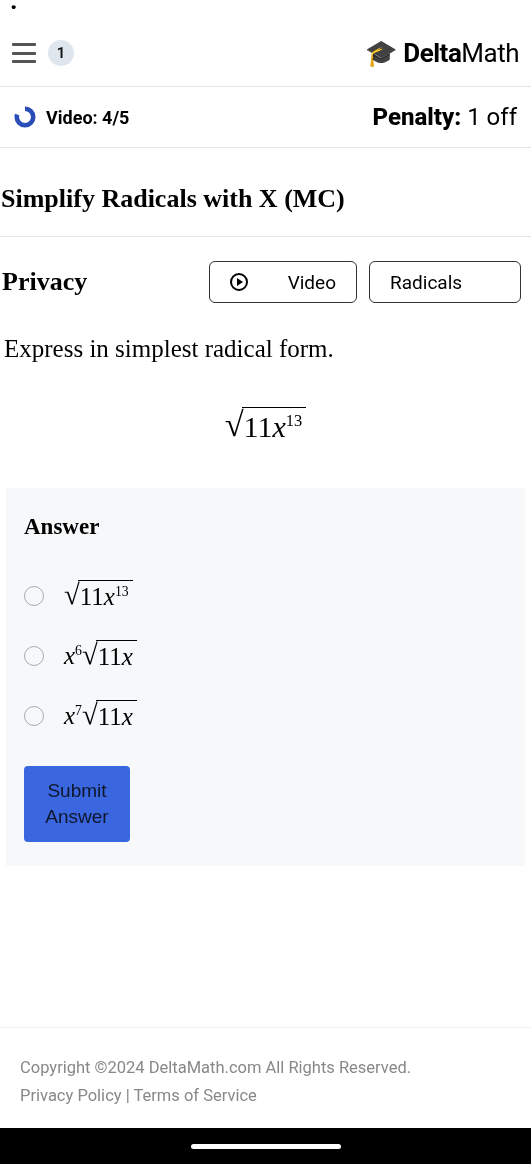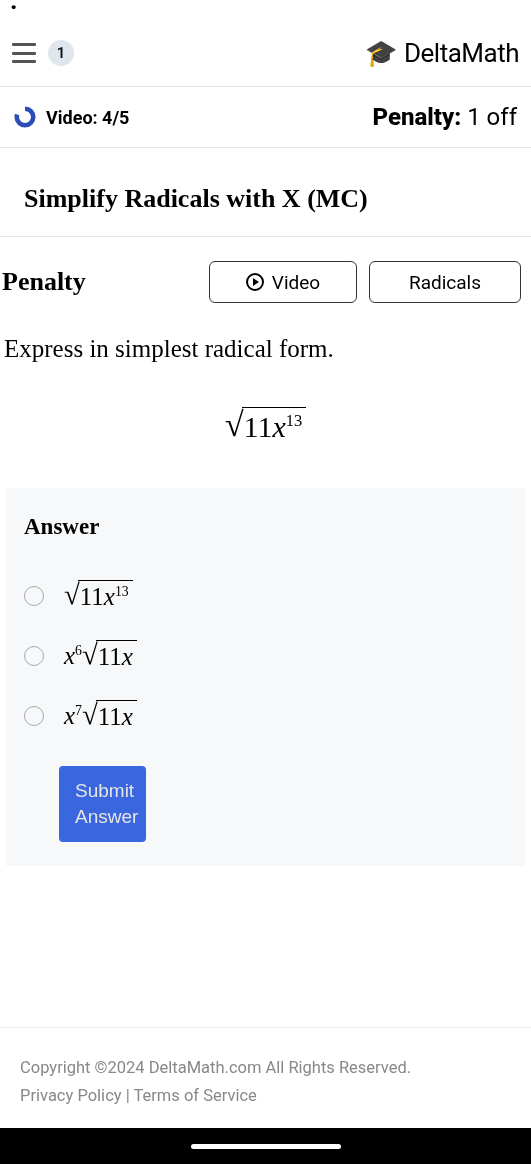--- a/index.html
+++ b/index.html
@@ -9,57 +9,57 @@
   .topcut { height: 18px; font-weight: 700; font-size: 26px; padding-left: 10px; line-height: 0; overflow: hidden; }
 
   .hdr { display: flex; align-items: center; padding: 20px 12px 18px 12px; border-bottom: 1px solid #e5e5e5; gap: 12px; }
   .hamburger { width: 24px; height: 20px; display: flex; flex-direction: column; justify-content: space-between; cursor: pointer; }
   .hamburger span { display: block; height: 3px; background: #555; border-radius: 1px; }
   .assign-link { color: #2a4db8; font-weight: 700; font-size: 19px; }
   .assign-badge { background: #dfe6ee; color: #111; border-radius: 50%; width: 26px; height: 26px; display: flex; align-items: center; justify-content: center; font-size: 15px; font-weight: 600; }
   .brand { margin-left: auto; display: flex; align-items: center; gap: 6px; }
   .brand-cap { font-size: 26px; line-height: 1; }
   .brand-text { font-size: 26px; letter-spacing: -0.5px; }
-  .brand-text b { font-weight: 400; }
+  .brand-text b { font-weight: 700; }
 
   .scorebar { display: flex; align-items: center; padding: 16px 14px; border-bottom: 1px solid #e5e5e5; }
   .scoreicon { width: 22px; height: 22px; margin-right: 10px; }
   .scoretext { font-weight: 700; font-size: 18px; }
   .penalty { margin-left: auto; font-size: 24px; }
   .penalty b { font-weight: 800; }
 
   .gap { height: 36px; }
 
-  .titlebar { padding: 0 10px 22px 24px; border-bottom: 1px solid #e5e5e5; }
+  .titlebar { padding: 0 10px 22px 1px; border-bottom: 1px solid #e5e5e5; }
   .titlebar h1 { font-family: Georgia, "Times New Roman", serif; font-weight: 700; font-size: 26px; }
 
   .qrow { display: flex; align-items: center; padding: 24px 10px 14px 2px; gap: 12px; }
   .qrow h2 { font-family: Georgia, "Times New Roman", serif; font-weight: 700; font-size: 26px; flex: 1; }
-  .obtn { border: 1.5px solid #333; background: #fff; border-radius: 6px; height: 42px; display: flex; align-items: center; justify-content: center; font-size: 19px; padding: 0 20px; cursor: pointer; gap: 8px; }
+  .obtn { border: 1.5px solid #333; background: #fff; border-radius: 6px; height: 42px; display: flex; align-items: center; justify-content: space-between; font-size: 19px; padding: 0 20px; cursor: pointer; gap: 8px; }
   .obtn.video { width: 148px; }
   .obtn.examples { width: 152px; }
   .playcirc { width: 18px; height: 18px; border: 2px solid #000; border-radius: 50%; display: flex; align-items: center; justify-content: center; }
   .playcirc::after { content: ""; border-left: 6px solid #000; border-top: 4px solid transparent; border-bottom: 4px solid transparent; margin-left: 2px; }
 
   .prompt { font-family: Georgia, "Times New Roman", serif; font-size: 25px; padding: 18px 1px 24px 4px; }
 
   .mathdisplay { text-align: center; padding: 20px 0 42px 0; font-family: Georgia, "Times New Roman", serif; font-size: 30px; }
   .sqrt { display: inline-flex; align-items: flex-start; }
   .surd { font-size: 1.15em; line-height: 1; margin-right: -2px; }
   .radicand { border-top: 1.5px solid #000; padding: 0 4px 0 2px; display: inline-block; line-height: 1.25; }
   .sup { font-size: 0.55em; vertical-align: super; }
   .mi { font-style: italic; }
 
   .answerbox { background: #f6f8fa; margin: 0 6px; padding: 26px 18px 24px 18px; }
   .answerbox h3 { font-family: Georgia, "Times New Roman", serif; font-weight: 700; font-size: 23px; margin-bottom: 40px; }
   .opt { display: flex; align-items: center; gap: 20px; margin-bottom: 28px; cursor: pointer; }
   .radio { width: 20px; height: 20px; border: 1.5px solid #aaa; border-radius: 50%; flex-shrink: 0; }
   .optmath { font-family: Georgia, "Times New Roman", serif; font-size: 25px; }
 
-  .submit { background: #3a66e0; color: #e5e5e5; border: none; border-radius: 4px; padding: 12px 16px; font-size: 19px; line-height: 1.35; cursor: pointer; text-align: center; width: 87px; margin-top: 6px; margin-left: 35px; }
+  .submit { background: #3a66e0; color: #0f172a; border: none; border-radius: 4px; padding: 12px 16px; font-size: 19px; line-height: 1.35; cursor: pointer; text-align: center; width: 106px; margin-top: 6px; }
 
   .footer { position: absolute; bottom: 54px; left: 0; right: 0; border-top: 1px solid #eee; padding: 26px 10px 0 20px; color: #888; font-size: 16.5px; line-height: 1.7; }
   .footer a { color: #888; text-decoration: none; }
 
   .navbar { position: absolute; bottom: 0; left: 0; right: 0; height: 36px; background: #000; display: flex; align-items: center; justify-content: center; }
   .navpill { width: 150px; height: 5px; background: #fff; border-radius: 3px; }
 </style>
 </head>
 <body>
 
@@ -90,21 +90,21 @@
   </span>
 </div>
 
 <div class="gap"></div>
 
 <div class="titlebar">
   <h1>Simplify Radicals with X (MC)</h1>
 </div>
 
 <div class="qrow">
-  <h2>Penalty</h2>
+  <h2>Privacy</h2>
   <div class="obtn video">
     <span class="playcirc"></span>
     <span>Video</span>
   </div>
   <div class="obtn examples">
     <span>Radicals</span>
   </div>
 </div>
 
 <div class="prompt">Express in simplest radical form.</div>

